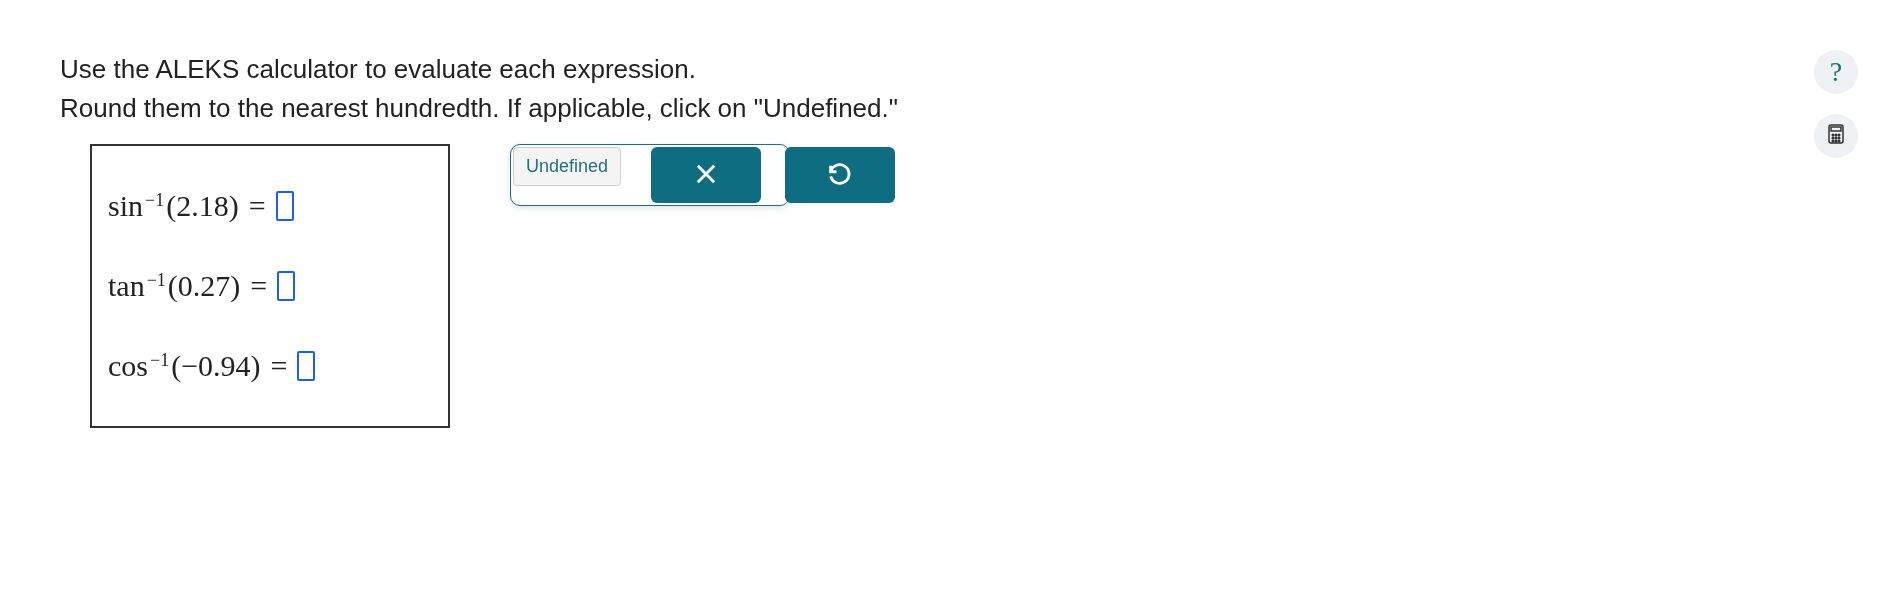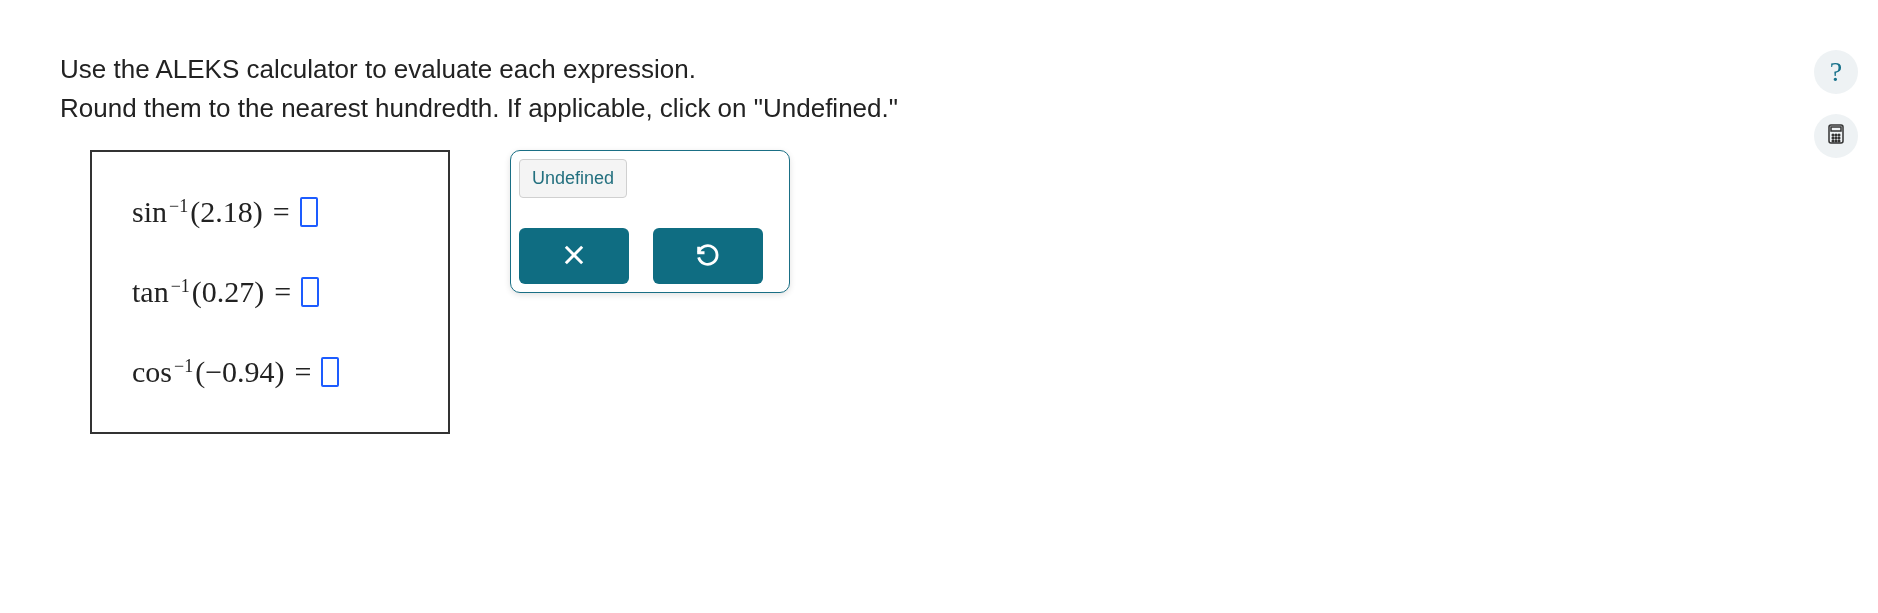--- a/index.html
+++ b/index.html
@@ -10,31 +10,31 @@
       height: 613px;
       position: relative;
       color: #222;
     }
     .content {
       padding: 50px 60px;
     }
     .instructions {
       font-size: 26px;
       line-height: 1.5;
-      margin-bottom: 22px;
+      margin-bottom: 16px;
     }
     .work-area {
       display: flex;
       gap: 60px;
       align-items: flex-start;
       margin-left: 30px;
     }
     .expr-box {
       border: 2px solid #333;
-      padding: 20px 40px 20px 40px;
+      padding: 20px 40px 20px 16px;
       min-width: 360px;
     }
     .expr {
       font-family: "Times New Roman", Times, serif;
       font-size: 30px;
       display: flex;
       align-items: center;
       height: 80px;
     }
     .func {
@@ -54,25 +54,25 @@
       display: inline-block;
       width: 18px;
       height: 30px;
       border: 2px solid #1d5cff;
       border-radius: 2px;
       vertical-align: middle;
     }
     .tool-panel {
       border: 1px solid #1a6f85;
       border-radius: 10px;
-      padding: 8px;
+      padding: 2px;
       box-shadow: 0 2px 6px rgba(0,0,0,0.12);
       background: #fff;
       display: flex;
-      flex-direction: column;
+      flex-direction: row;
       gap: 30px;
       width: 280px;
     }
     .undefined-btn {
       border: 1px solid #d0d0d0;
       background: #f4f4f4;
       border-radius: 4px;
       padding: 8px 12px;
       font-size: 18px;
       color: #23707f;

